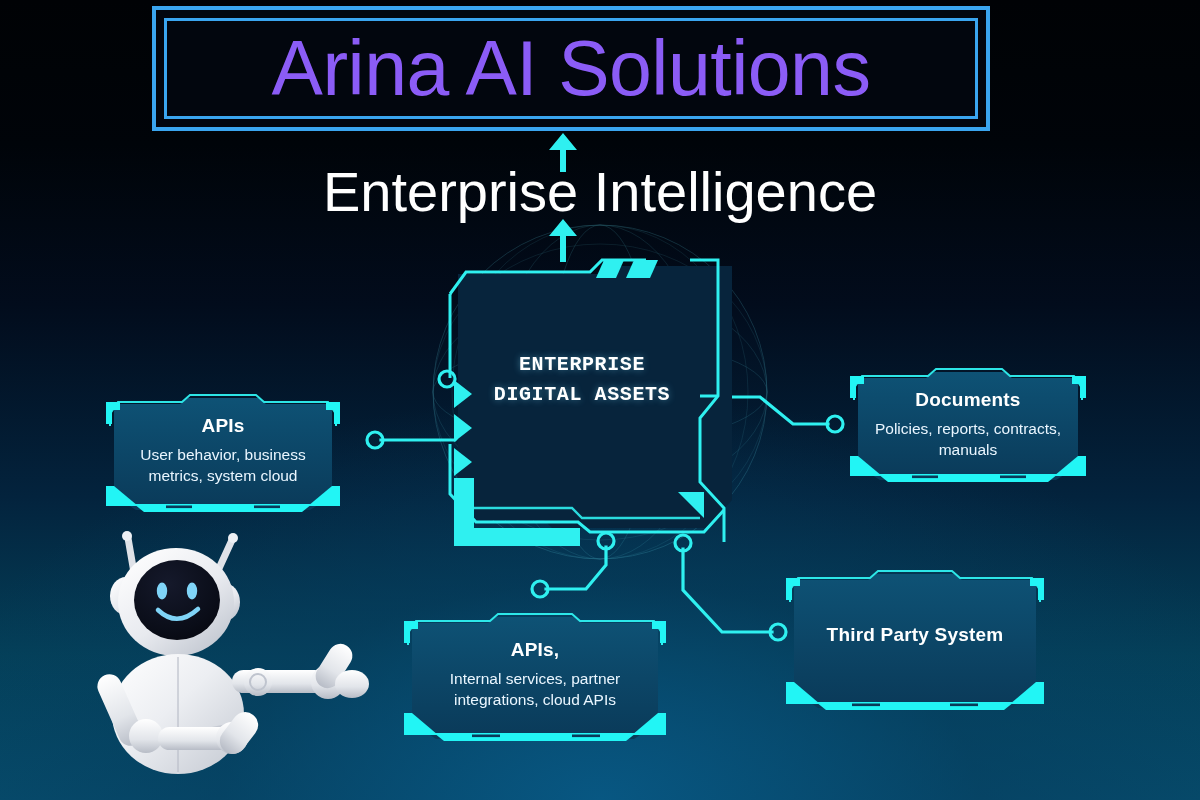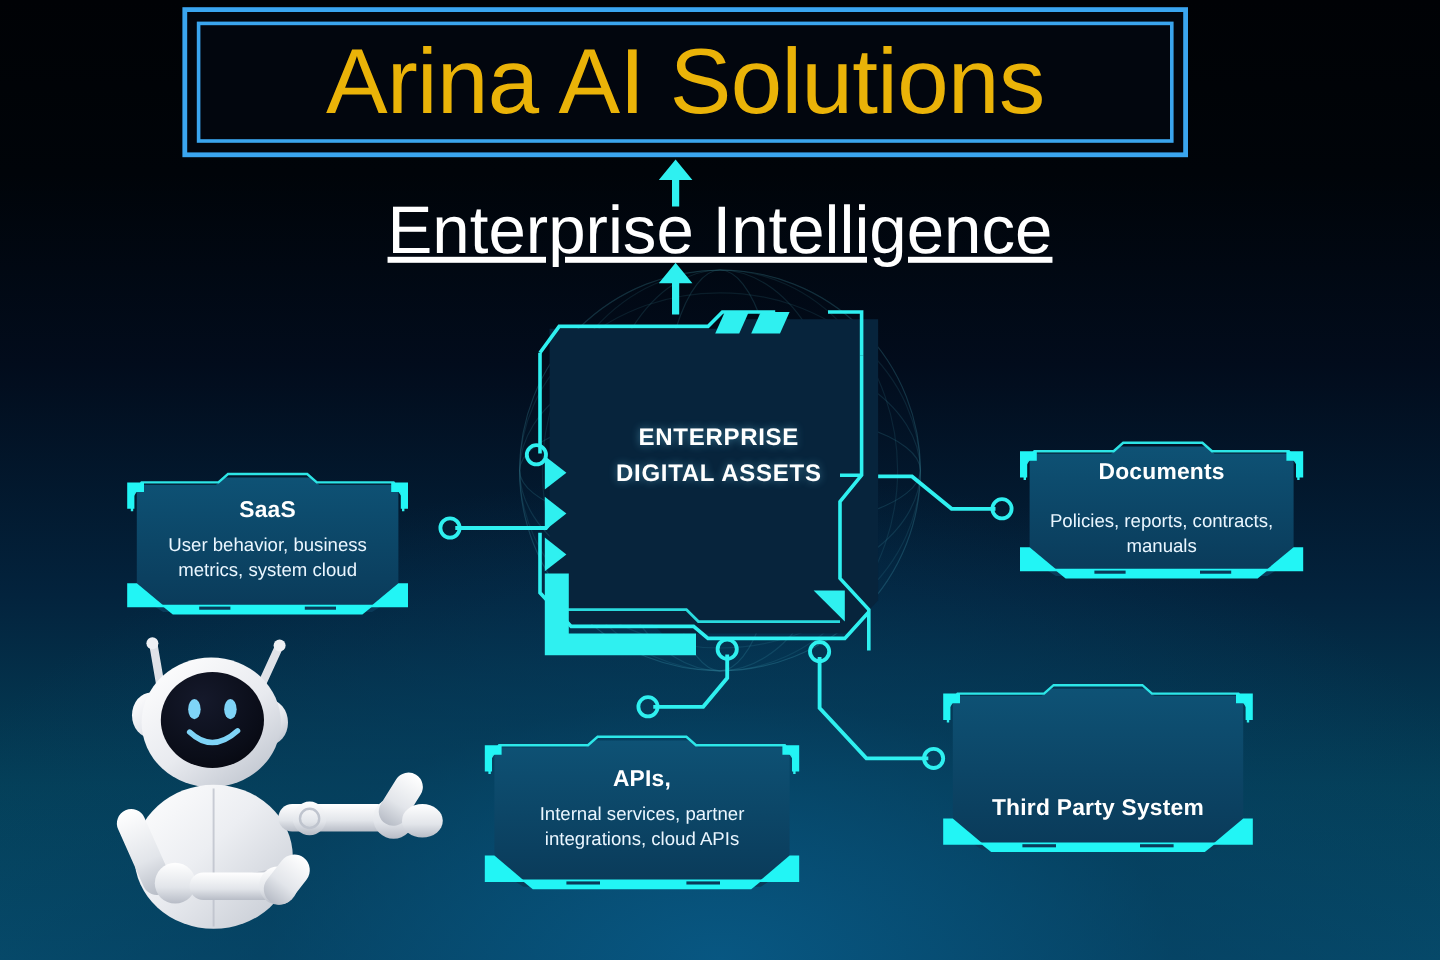--- a/index.html
+++ b/index.html
@@ -39,60 +39,59 @@
     box-sizing: border-box;
   }
   #title-frame-inner {
     position: absolute;
     left: 8px; top: 8px; right: 8px; bottom: 8px;
     border: 3px solid #3aa5ef;
     background: #02060e;
     display: flex; align-items: center; justify-content: center;
   }
   #title-text {
-    color: #eab308;
+    color: #8b5cf6;
     font-size: 77px;
     line-height: 1;
     font-weight: 400;
     letter-spacing: -0.5px;
     white-space: nowrap;
   }
 
   
   #subtitle {
     position: absolute;
     left: 0; top: 160px; width: 1200px;
     text-align: center;
     color: #ffffff;
     font-size: 56px;
     line-height: 1.15;
     font-weight: 400;
     white-space: nowrap;
-    text-decoration: underline;
   }
 
   
   #connectors {
     position: absolute; left: 0; top: 0;
     width: 1200px; height: 800px;
     pointer-events: none;
   }
 
   
   #hub {
     position: absolute;
     left: 432px; top: 256px;
     width: 300px; height: 292px;
   }
   #hub-label {
     position: absolute;
-    left: 17px; top: 94px; width: 300px;
+    left: 0; top: 94px; width: 300px;
     text-align: center;
     color: #ffffff;
-    font-family: Liberation Sans, sans-serif;
+    font-family: Liberation Mono, monospace;
     font-weight: bold;
     font-size: 20px;
     line-height: 1.5;
     letter-spacing: 0.6px;
     text-shadow: 0 0 7px rgba(120,220,255,0.45);
   }
 
   
   .card {
     position: absolute;
@@ -121,22 +120,22 @@
     font-size: 15.5px;
     line-height: 1.32;
     font-weight: 400;
   }
 
   #card-data       { left: 104px; top: 392px;  width: 238px; height: 122px; }
   #card-documents  { left: 848px; top: 366px;  width: 240px; height: 118px; }
   #card-apis       { left: 402px; top: 611px;  width: 266px; height: 132px; }
   #card-thirdparty { left: 784px; top: 568px;  width: 262px; height: 144px; }
 
-  #card-documents .card-body { justify-content: space-between; padding-top: 18px; }
-  #card-thirdparty .card-body { justify-content: flex-end; padding-top: 18px; }
+  #card-documents .card-body { justify-content: center; padding-top: 18px; }
+  #card-thirdparty .card-body { justify-content: center; padding-top: 18px; }
 
   
   #robot {
     position: absolute;
     left: 86px; top: 524px;
     width: 312px; height: 276px;
   }
 </style>
 </head>
 <body>
@@ -266,21 +265,21 @@
       <path d="M236 10 L222 10 L222 18 L230 18 L230 32 L236 32 Z" fill="#22f5f5"></path>
       <path d="M2 94 L10 94 L34 114 L2 114 Z" fill="#22f5f5"></path>
       <path d="M236 94 L228 94 L204 114 L236 114 Z" fill="#22f5f5"></path>
       <path d="M30 112 L208 112 L198 120 L40 120 Z" fill="#22f5f5"></path>
       <g fill="#0a3a59">
         <rect x="62" y="113.5" width="26" height="2.6"></rect>
         <rect x="150" y="113.5" width="26" height="2.6"></rect>
       </g>
     </svg>
     <div class="card-body">
-      <div class="card-title">SaaS</div>
+      <div class="card-title">APIs</div>
       <div class="card-desc">User behavior, business metrics, system cloud</div>
     </div>
   </div>
 
   <div class="card" id="card-documents">
     <svg class="card-svg" width="240" height="118" viewBox="0 0 240 118">
       <defs>
         <linearGradient id="cg2" x1="0" y1="0" x2="0" y2="1">
           <stop offset="0%" stop-color="#0e5275"></stop>
           <stop offset="100%" stop-color="#0a3a59"></stop>

